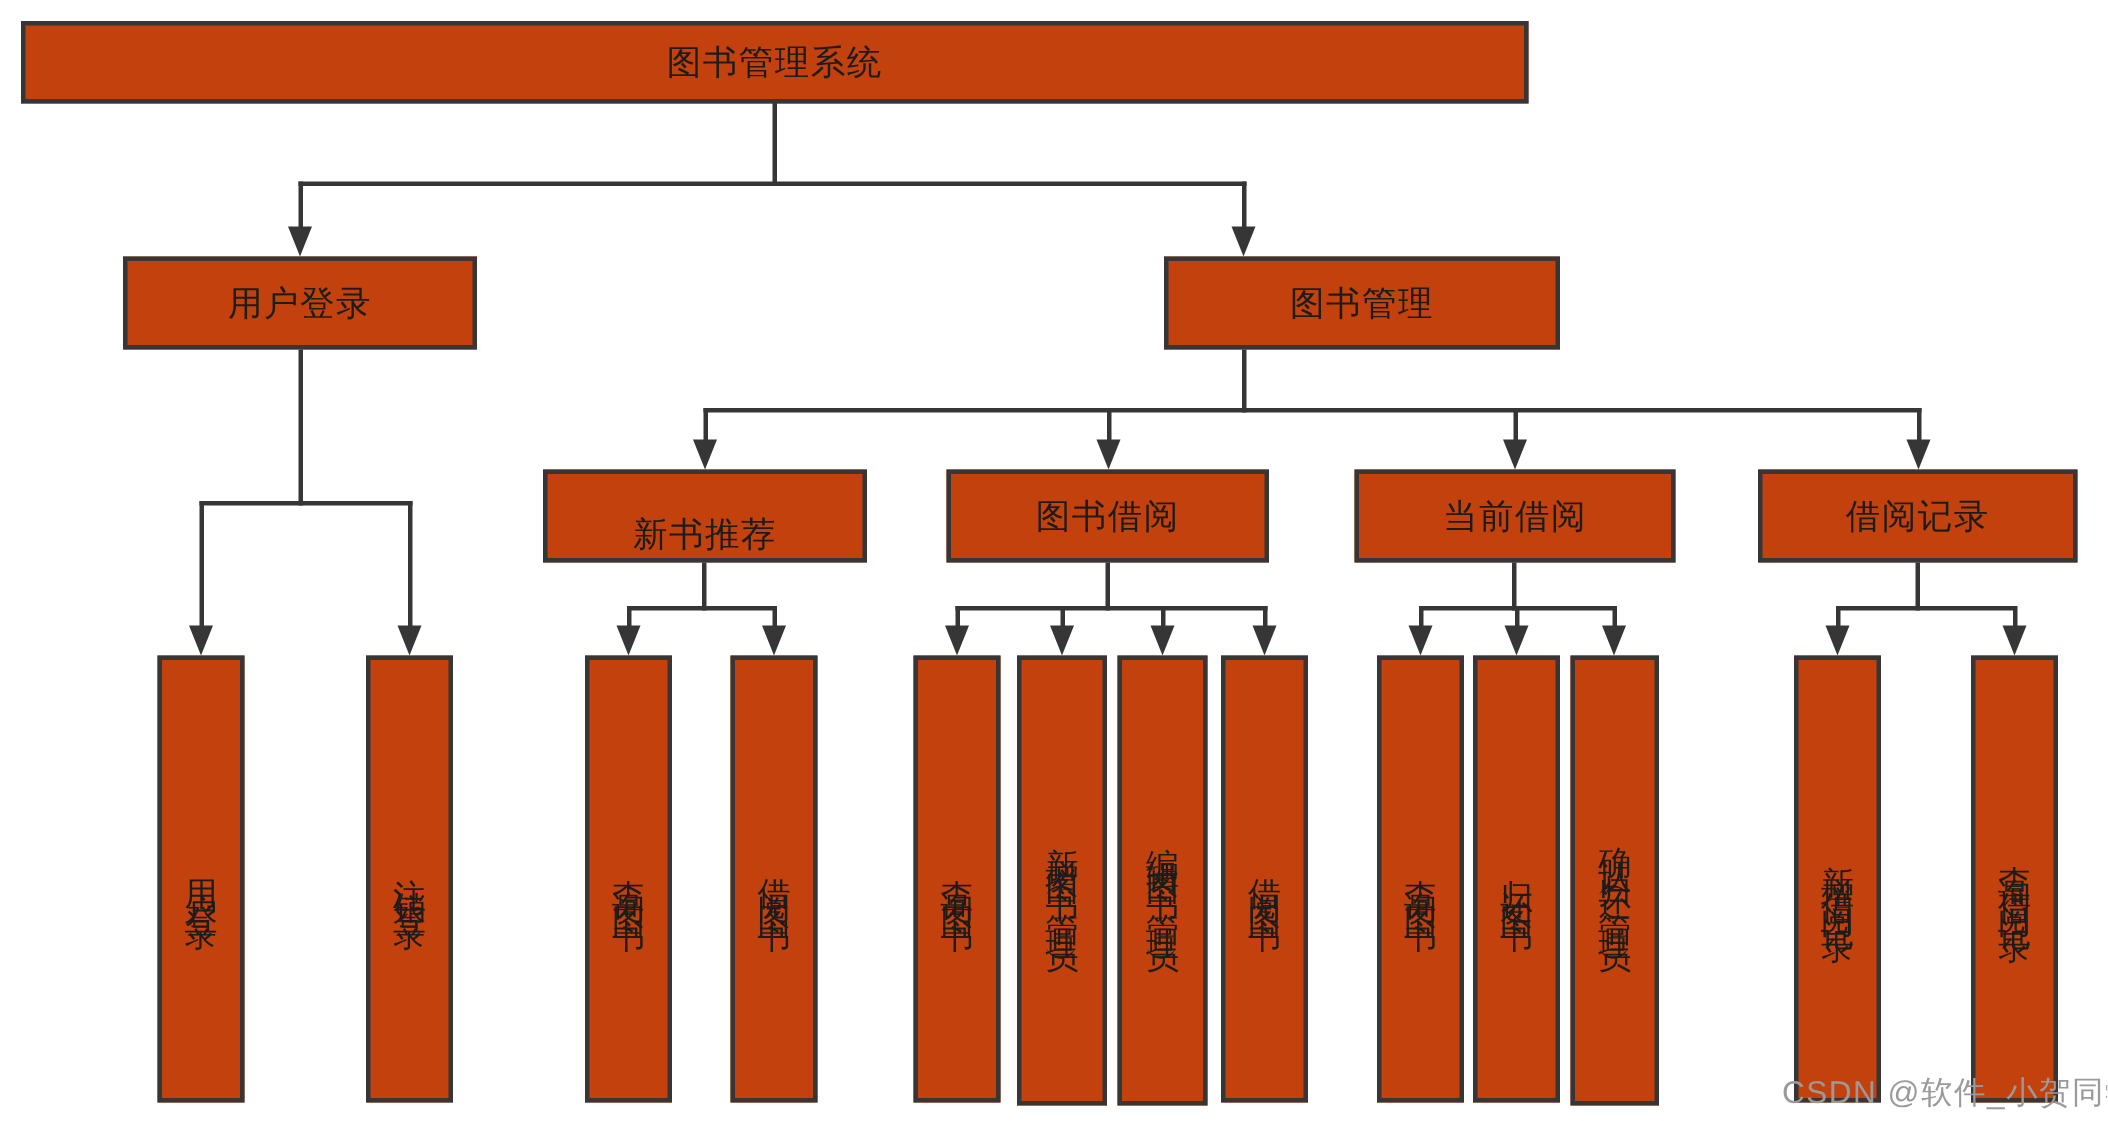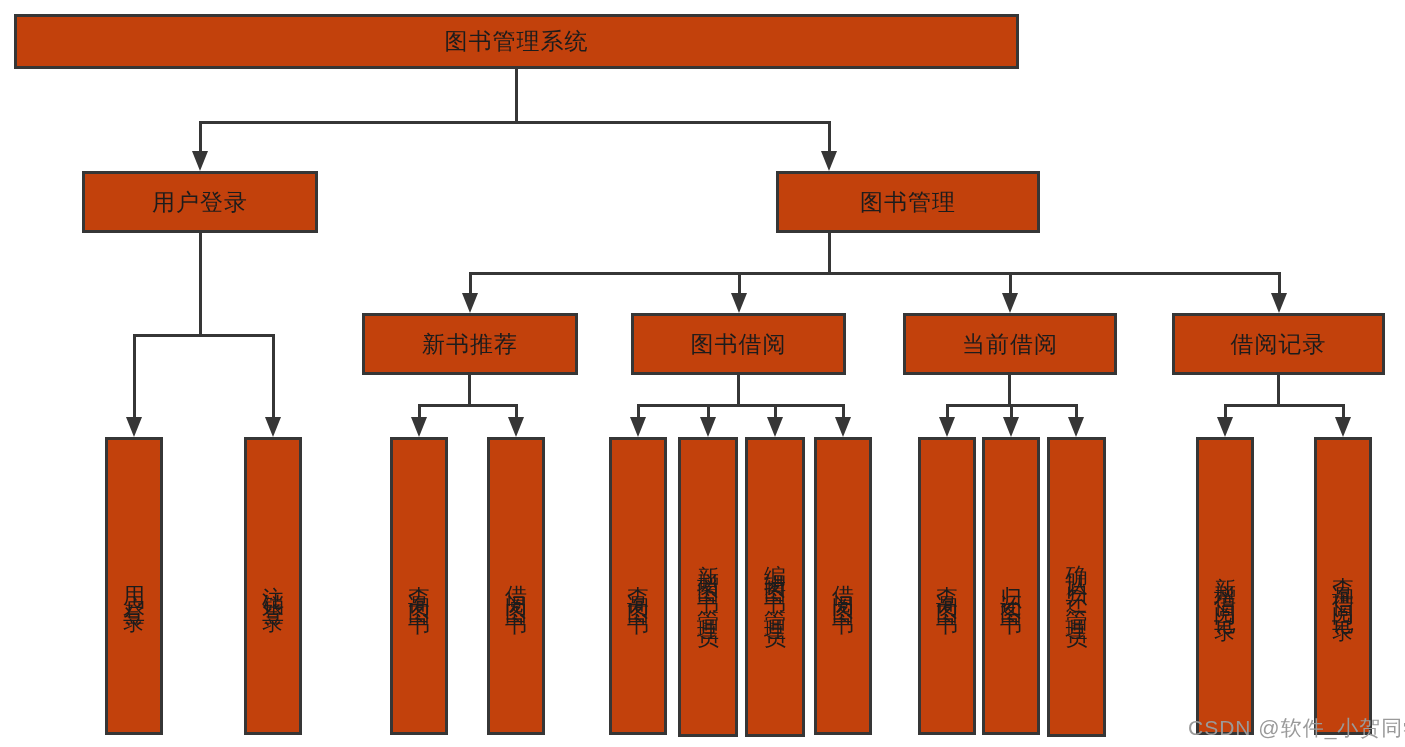--- a/index.html
+++ b/index.html
@@ -78,21 +78,21 @@
   <div class="hline" style="left:469px;top:272px;width:812px;"></div>
   <div class="vline" style="left:469px;top:272px;height:24px;"></div>
   <div class="arrow" style="left:462px;top:293px;"></div>
   <div class="vline" style="left:738px;top:272px;height:24px;"></div>
   <div class="arrow" style="left:731px;top:293px;"></div>
   <div class="vline" style="left:1009px;top:272px;height:24px;"></div>
   <div class="arrow" style="left:1002px;top:293px;"></div>
   <div class="vline" style="left:1278px;top:272px;height:24px;"></div>
   <div class="arrow" style="left:1271px;top:293px;"></div>
 
-  <div class="box hbox" style="left:362px;top:313px;width:216px;height:62px;">
+  <div class="box hbox" style="left:362px;top:313px;width:216px;height:62px;align-items:flex-end;">
     <span>新书推荐</span>
   </div>
   <div class="box hbox" style="left:903px;top:313px;width:214px;height:62px;">
     <span>当前借阅</span>
   </div>
   <div class="box hbox" style="left:631px;top:313px;width:215px;height:62px;">
     <span>图书借阅</span>
   </div>
   <div class="box hbox" style="left:1172px;top:313px;width:213px;height:62px;">
     <span>借阅记录</span>

